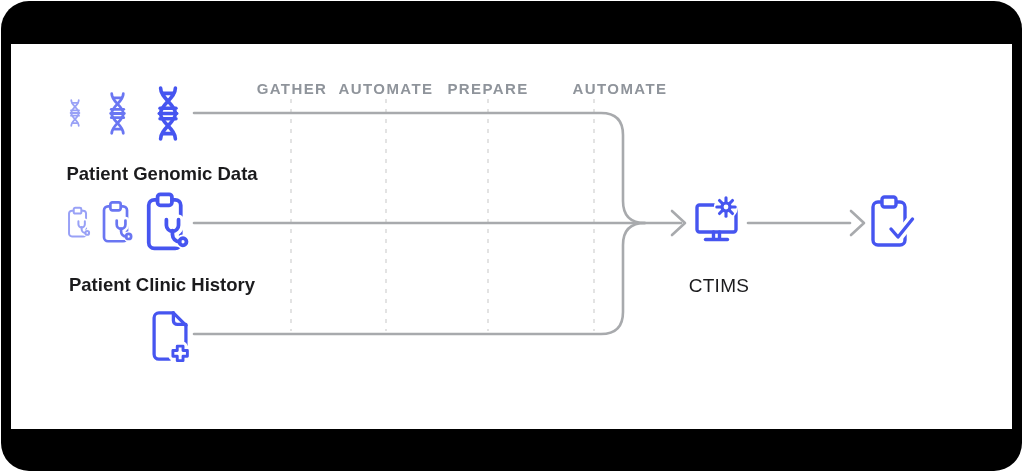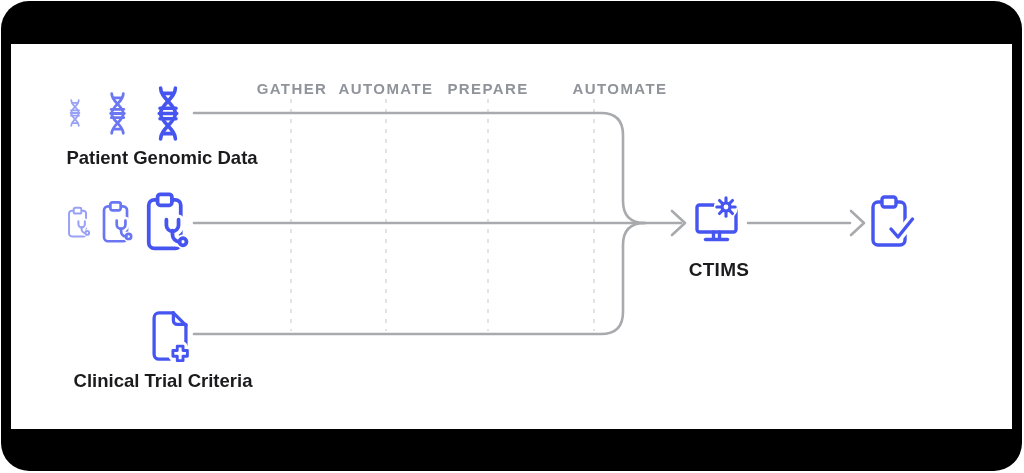--- a/index.html
+++ b/index.html
@@ -6,22 +6,22 @@
   body{width:1024px;height:473px;position:relative;font-family:"Liberation Sans",sans-serif;
        -webkit-font-smoothing:antialiased;}
   .frame{position:absolute;left:1px;top:1px;width:1021px;height:470px;background:#000000;
          border-radius:28px;text-align:center;}
   .card{position:absolute;left:10px;top:43px;width:1001px;height:385px;background:#ffffff;}
   .connectors{position:absolute;left:0;top:0;width:1001px;height:385px;}
 
   .stage{position:absolute;top:36px;transform:translateX(-50%);
          font-size:15px;font-weight:700;letter-spacing:1.4px;color:#8f949b;white-space:nowrap;}
   .lbl{position:absolute;transform:translate(-50%,-50%);white-space:nowrap;
-       font-size:18.5px;font-weight:600;color:#1b1b1d;}
-  .lbl.bold{font-weight:700;font-size:19px;letter-spacing:.3px;}
+       font-size:18.5px;font-weight:600;color:#1b1b1d;margin-top:16px;}
+  .lbl.bold{font-weight:400;font-size:19px;letter-spacing:.3px;}
 
   .icon-row{position:absolute;display:flex;align-items:center;}
   .row-genomic{left:56px;top:40px;height:58px;gap:22px;}
   .row-clinic{left:56px;top:146px;height:66px;gap:10px;}
   .row-criteria{left:137px;top:266px;height:54px;}
   .op-s{opacity:.55;} .op-m{opacity:.8;}
   .abs{position:absolute;}
 </style>
 </head>
 <body>
@@ -140,27 +140,27 @@
       <svg class="op-s" width="24" height="34">
           <use href="#i-clip-steth"></use>
         </svg>
       <svg class="op-m" width="33" height="46">
           <use href="#i-clip-steth"></use>
         </svg>
       <svg width="47" height="64">
           <use href="#i-clip-steth"></use>
         </svg>
     </div>
+    <div class="lbl" style="left:151px;top:225px">Patient Clinic History</div>
 
     <div class="icon-row row-criteria">
       <svg width="45" height="54">
           <use href="#i-doc-plus"></use>
         </svg>
     </div>
-    <div class="lbl" style="left:152px;top:337px">Clinical Trial Criteria</div>
 
     <svg class="abs" style="left:680px;top:152px" width="56" height="56">
         <use href="#i-monitor-gear"></use>
       </svg>
     <div class="lbl bold" style="left:708px;top:226px">CTIMS</div>
 
     <svg class="abs" style="left:857px;top:151px" width="48" height="56">
         <use href="#i-clip-check"></use>
       </svg>
 

